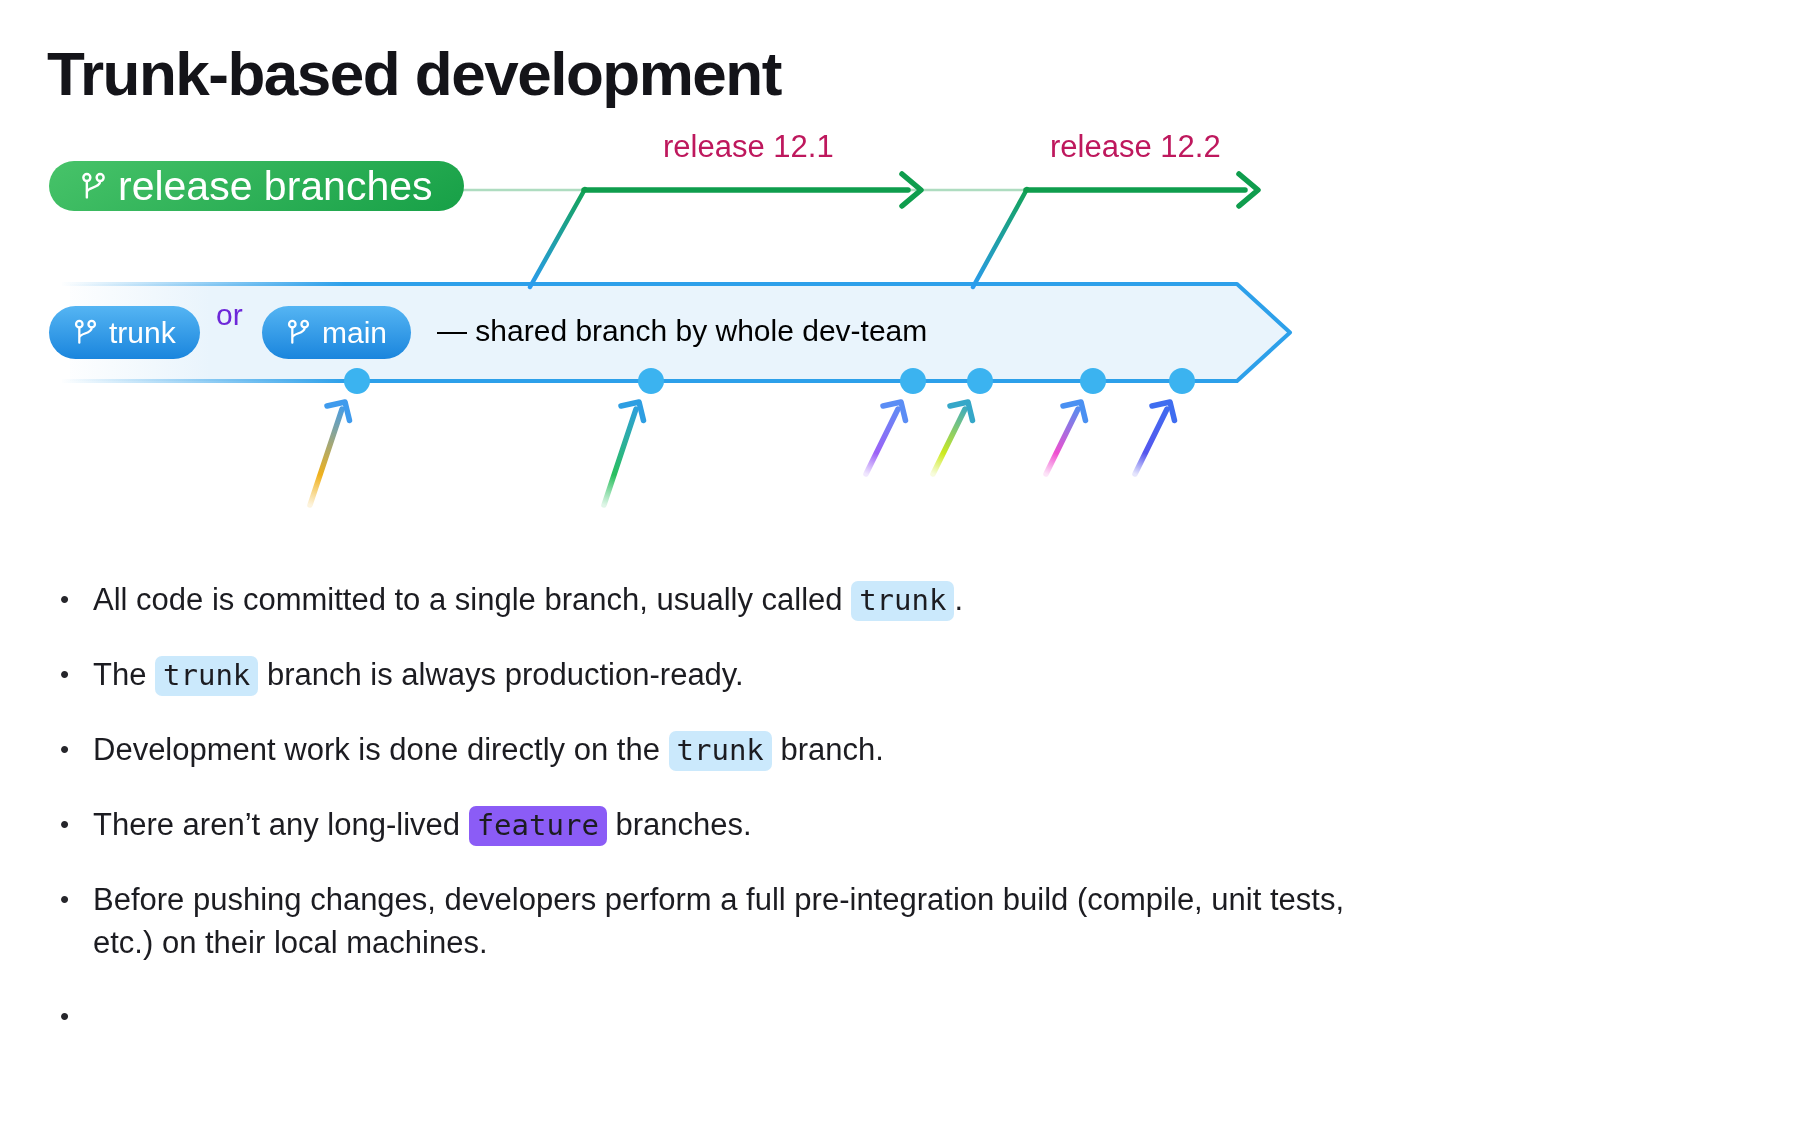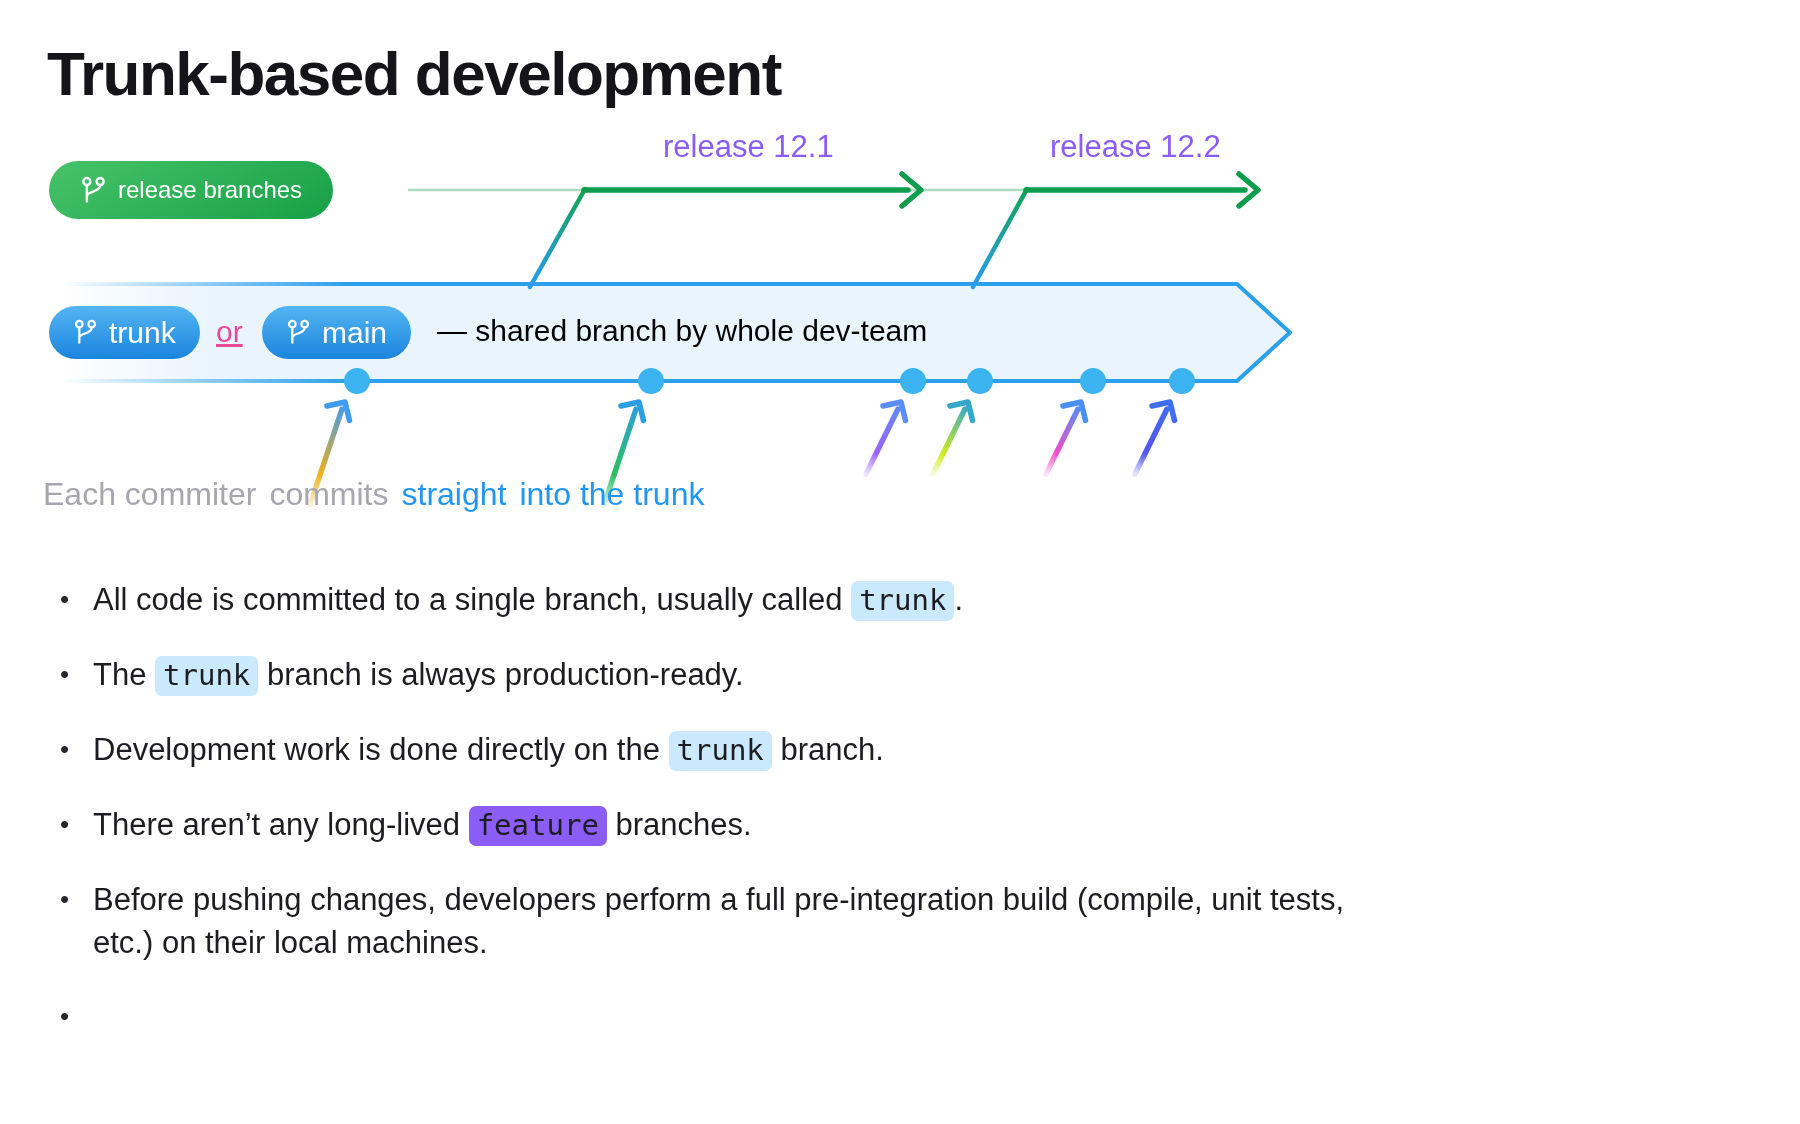--- a/index.html
+++ b/index.html
@@ -4,31 +4,31 @@
 <style>
   html,body{margin:0;padding:0;background:#fff;}
   .page{position:relative;width:1800px;height:1124px;background:#ffffff;overflow:hidden;
         font-family:"Liberation Sans",sans-serif;color:#1b1b20;}
   .title{position:absolute;left:47px;top:40px;font-size:62px;font-weight:600;
          letter-spacing:-1.5px;color:#141419;line-height:1.1;}
   #diagram-svg{position:absolute;left:0;top:0;width:1800px;height:545px;z-index:1;}
 
   .pill{position:absolute;display:flex;align-items:center;color:#fff;z-index:2;}
   .pill .icon{display:flex;align-items:center;margin-right:11px;}
-  .pill-release{left:49px;top:161px;height:58px;padding:0 31px;border-radius:29px;
-      font-size:24px;background:linear-gradient(150deg,#47c369 0%,#17a047 100%);}
+  .pill-release{left:49px;top:161px;height:50px;padding:0 31px;border-radius:29px;
+      font-size:41px;background:linear-gradient(150deg,#47c369 0%,#17a047 100%);}
   .pill-blue{height:53px;padding:0 24px;border-radius:27px;font-size:30px;
       background:linear-gradient(180deg,#55b5f3 0%,#1a85dd 100%);}
   .pill-trunk{left:49px;top:306px;}
   .pill-main{left:262px;top:306px;}
 
-  .or-label{position:absolute;left:216px;top:315px;font-size:30px;color:#ec4899;z-index:2;text-decoration:underline;}
+  .or-label{position:absolute;left:216px;top:298px;font-size:30px;color:#6d28d9;z-index:2;}
   .band-desc{position:absolute;left:437px;top:314px;font-size:30px;color:#000000;z-index:2;}
 
-  .release-label{position:absolute;top:129px;font-size:31px;color:#8b5cf6;z-index:2;}
+  .release-label{position:absolute;top:129px;font-size:31px;color:#be185d;z-index:2;}
   .release-label.r1{left:663px;}
   .release-label.r2{left:1050px;}
 
   .caption{position:absolute;left:43px;top:476px;font-size:32px;z-index:3;white-space:nowrap;}
   .caption span{margin-right:13px;}
   .caption .seg-gray{color:#a6a6ae;}
   .caption .seg-blue{color:#2196f3;}
 
   .bullet-list{position:absolute;left:60px;top:578px;width:1380px;margin:0;padding:0;
       list-style:none;z-index:2;}
@@ -180,21 +180,20 @@
         <circle cx="5.5" cy="4.6" r="2.9"></circle>
             <circle cx="16.5" cy="4.6" r="2.9"></circle>
         <path d="M5.5 7.7 V 21 M16.5 7.7 C 16.5 13.5, 5.5 12.2, 5.5 16.8"></path>
       </g>
         </svg>
     </span>
     <span>main</span>
   </div>
   <div class="band-desc">— shared branch by whole dev-team</div>
 
-  <div class="caption"><span class="seg-gray">Each commiter</span><span class="seg-gray">commits</span><span class="seg-blue">straight</span><span class="seg-blue">into the trunk</span></div>
 
   <ul class="bullet-list">
       <li>
         <span class="marker">•</span>
         <span class="li-text">All code is committed to a single branch, usually called <code class="hl-blue">trunk</code>.</span>
       </li>
       <li>
         <span class="marker">•</span>
         <span class="li-text">The <code class="hl-blue">trunk</code> branch is always production-ready.</span>
       </li>

